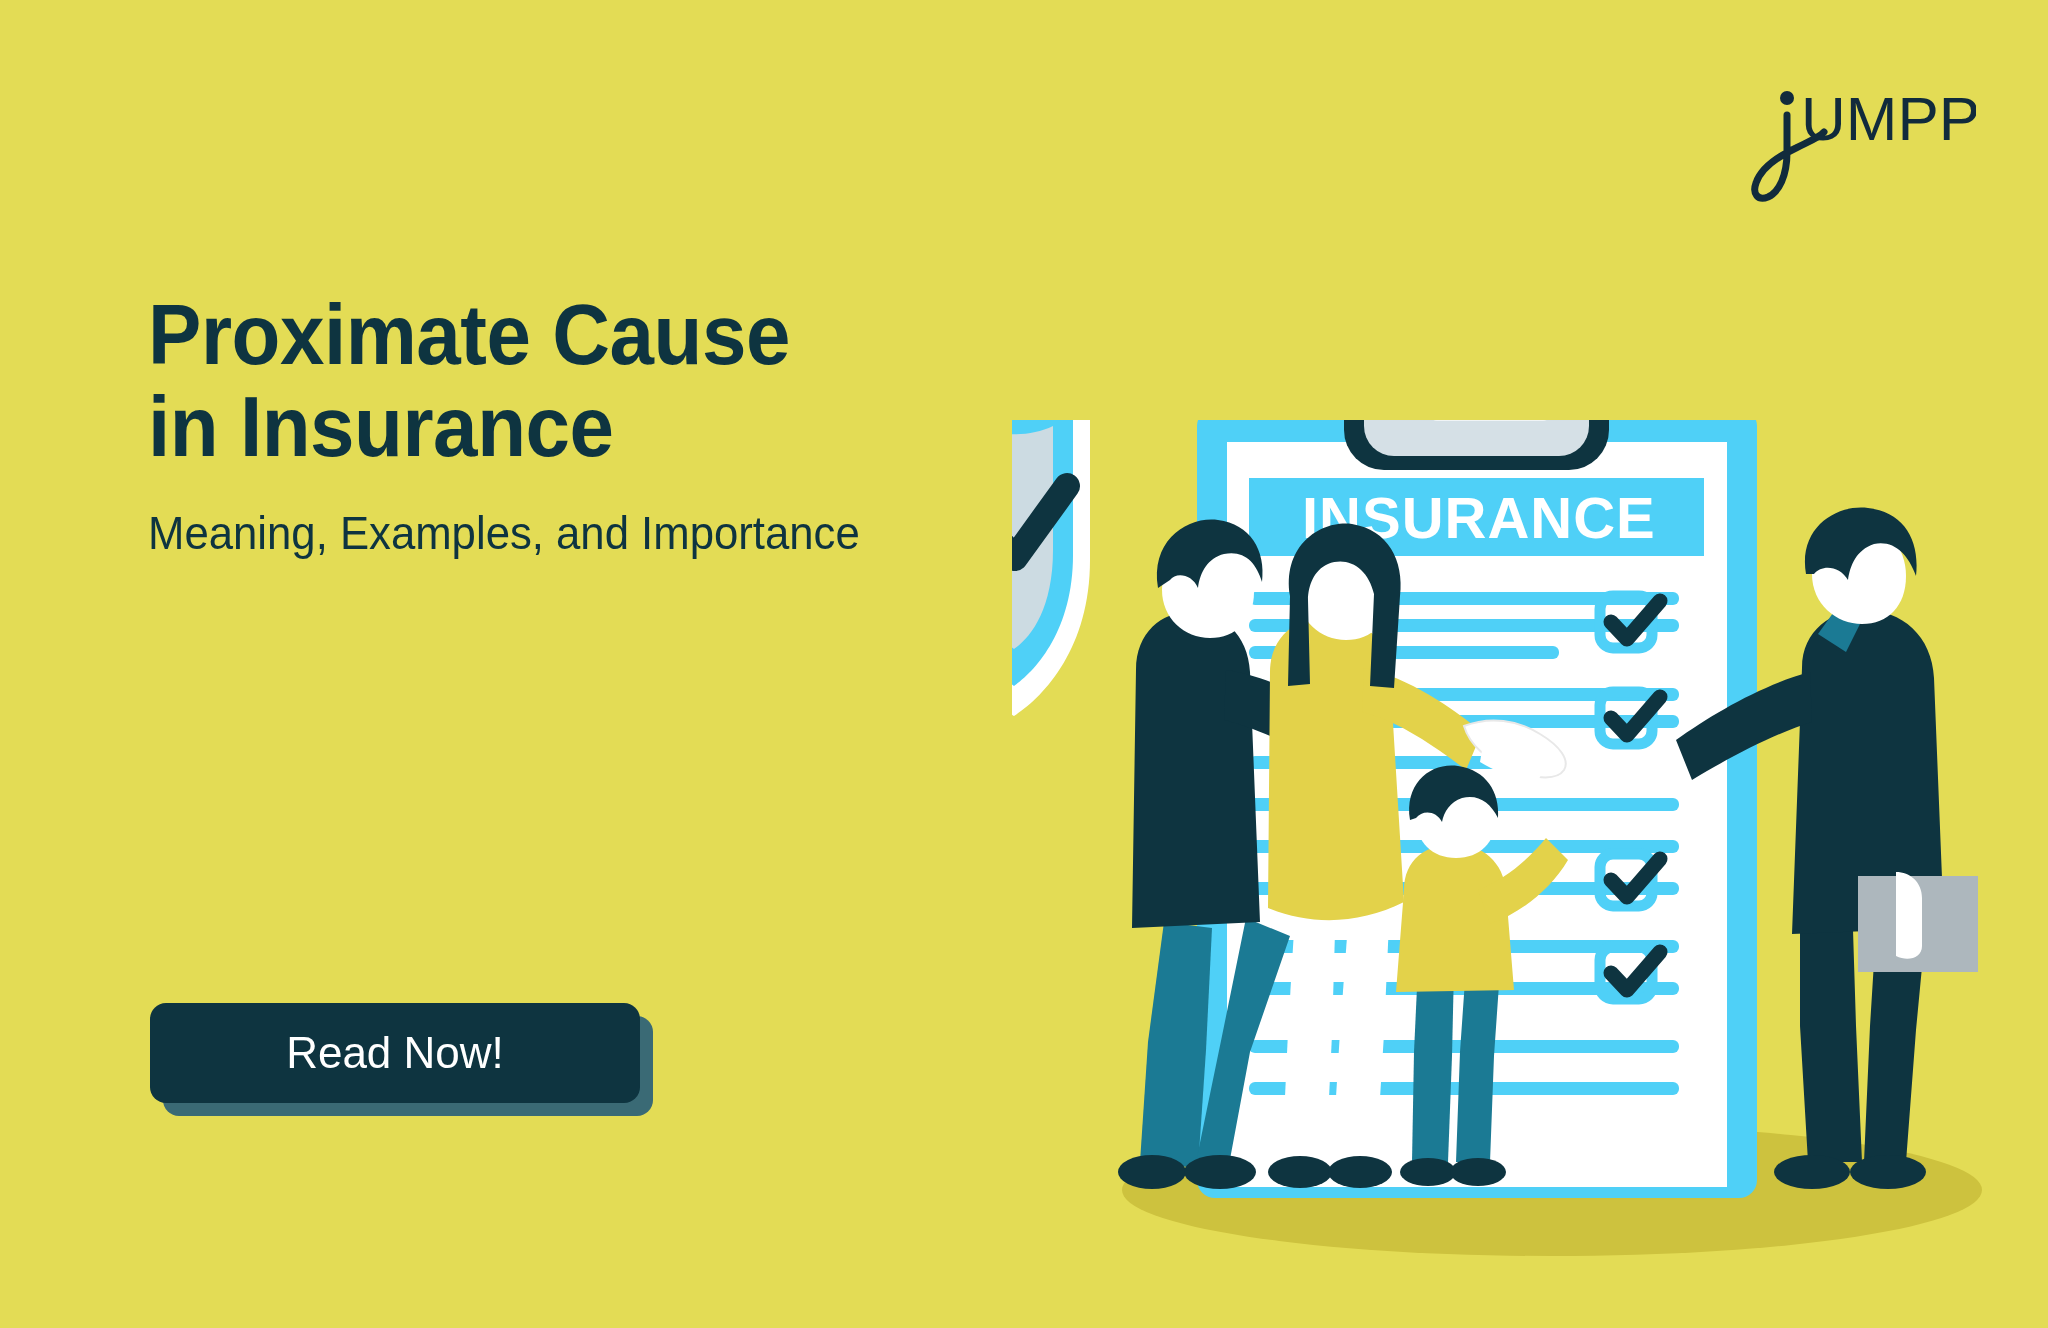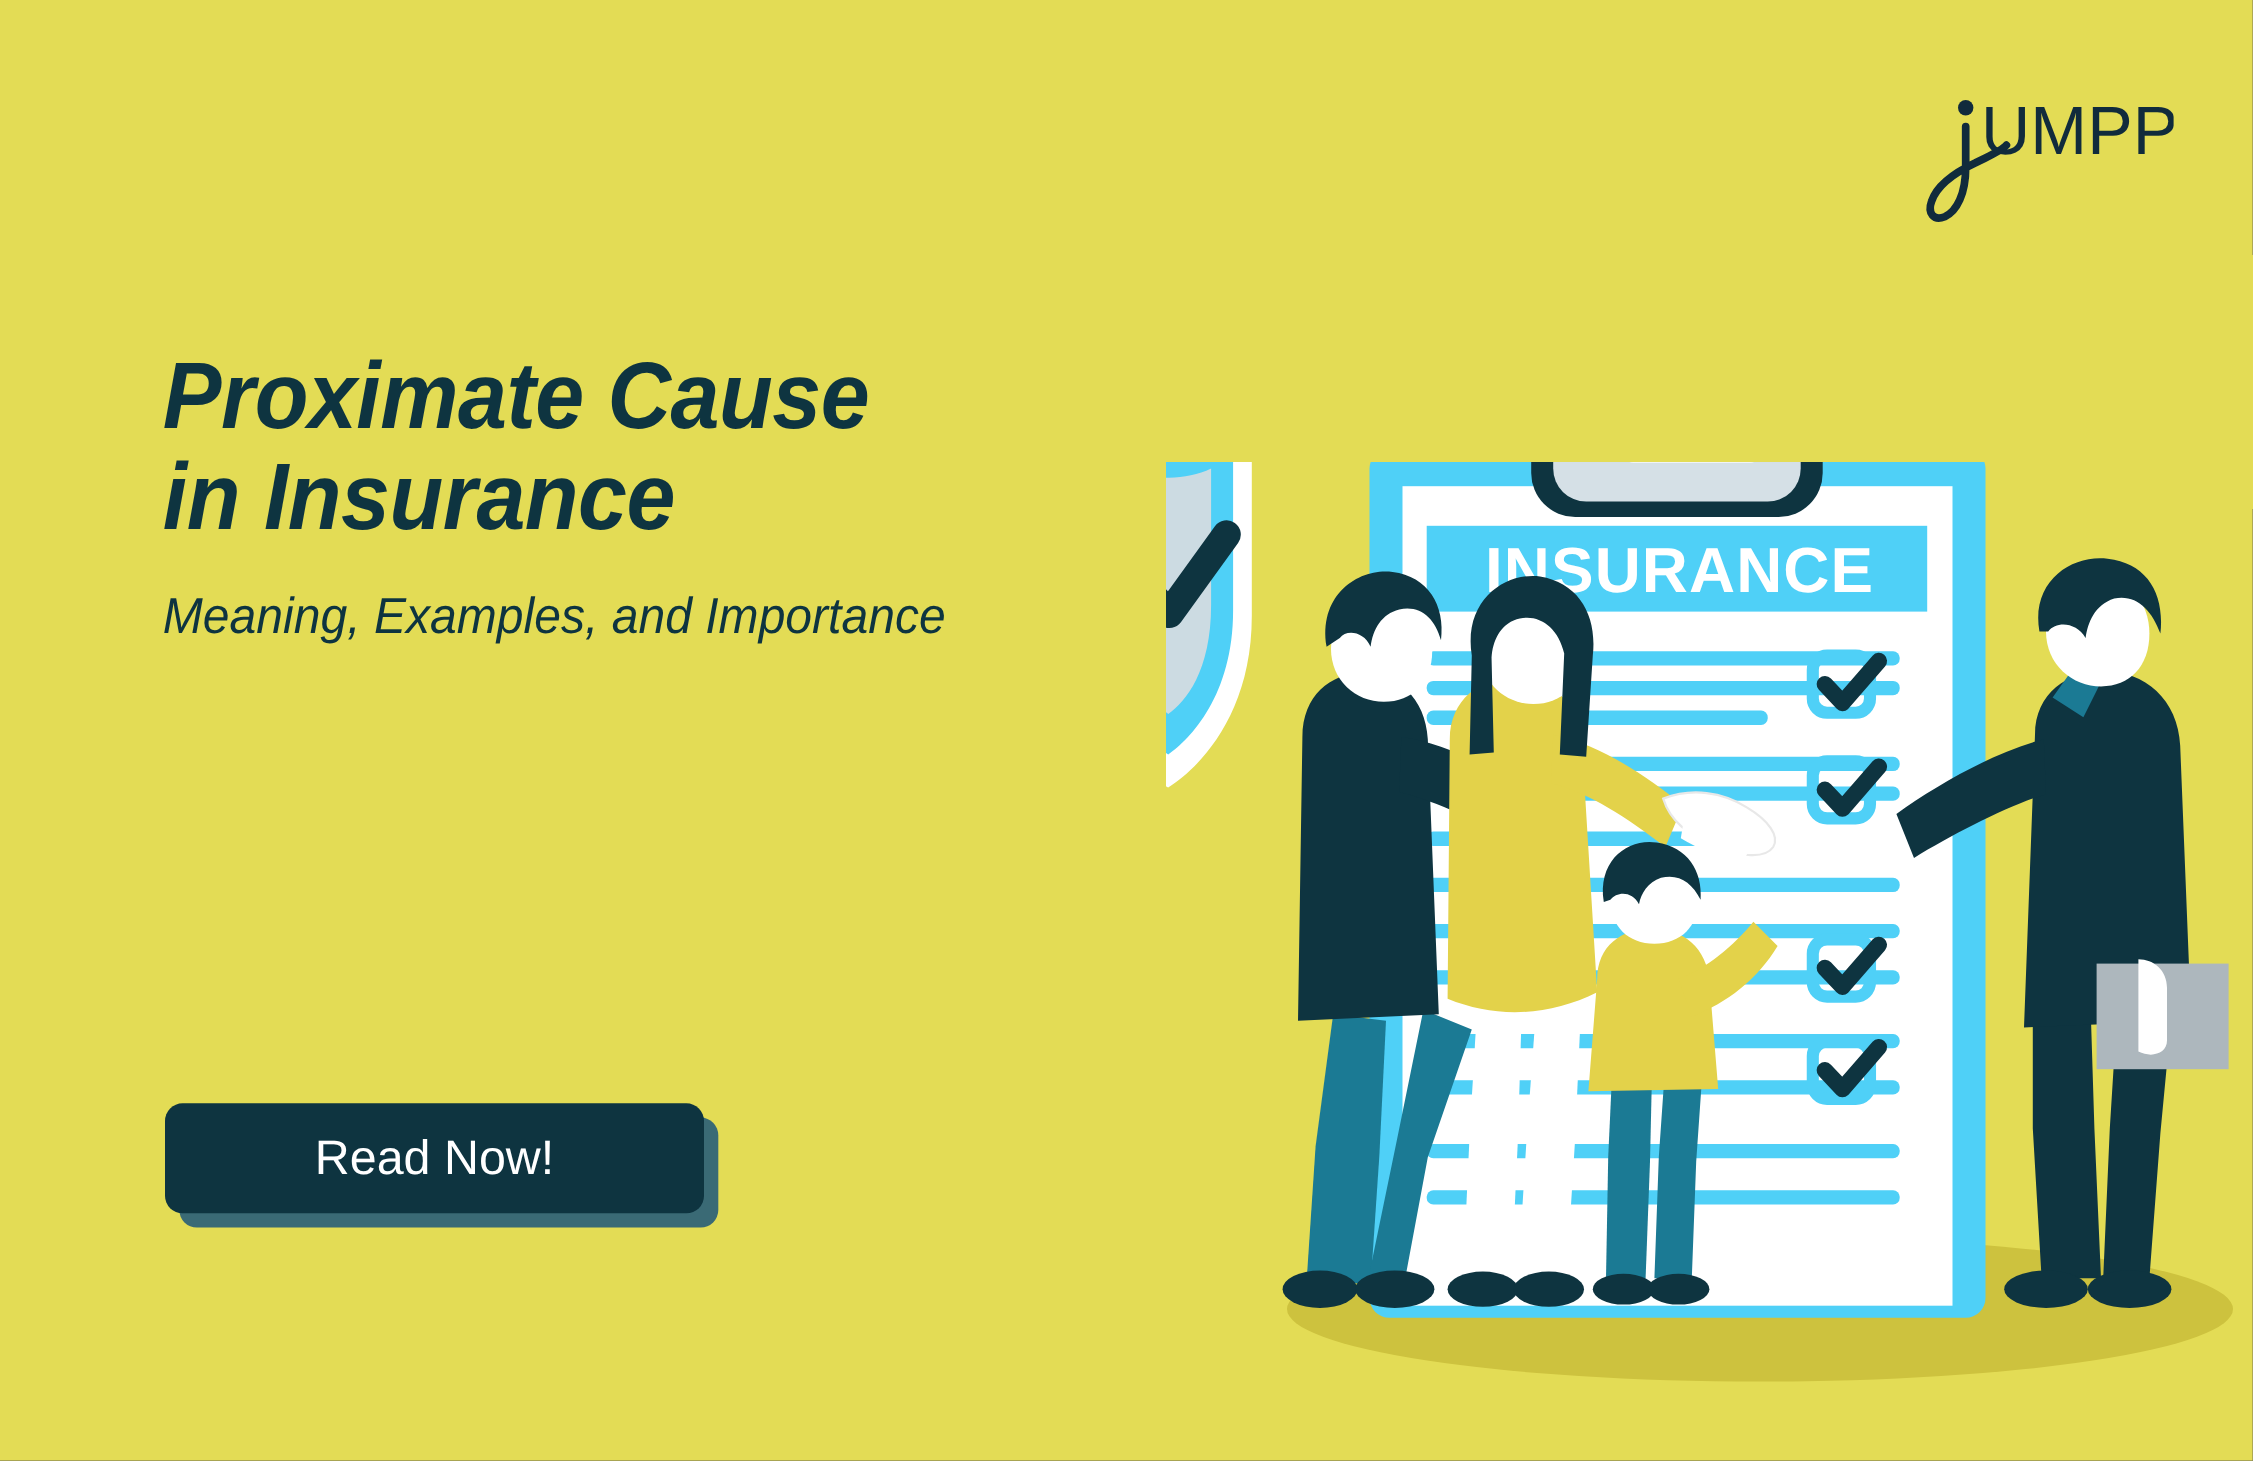--- a/index.html
+++ b/index.html
@@ -38,23 +38,22 @@
     right: 72px;
     top: 68px;
     width: 230px;
     height: 140px;
   }
 
   
   .textblock {
     position: absolute;
     left: 148px;
-    top: 314px;
+    top: 288px;
     width: 960px;
-    font-style: italic;
   }
   .headline {
     color: #0e3440;
     font-size: 86px;
     line-height: 1.07;
     font-weight: 700;
     letter-spacing: -0.5px;
     margin: 0;
     font-stretch: condensed;
     transform: scaleX(0.93);
@@ -96,21 +95,21 @@
     font-size: 44px;
     font-weight: 400;
     font-family: "Liberation Sans", sans-serif;
     cursor: pointer;
     letter-spacing: 0px;
   }
 
   
   .illustration {
     position: absolute;
-    left: 1060px;
+    left: 1012px;
     top: 420px;
     width: 980px;
     height: 900px;
     text-align: center;
   }
 </style>
 </head>
 <body>
 
 <div class="banner">

